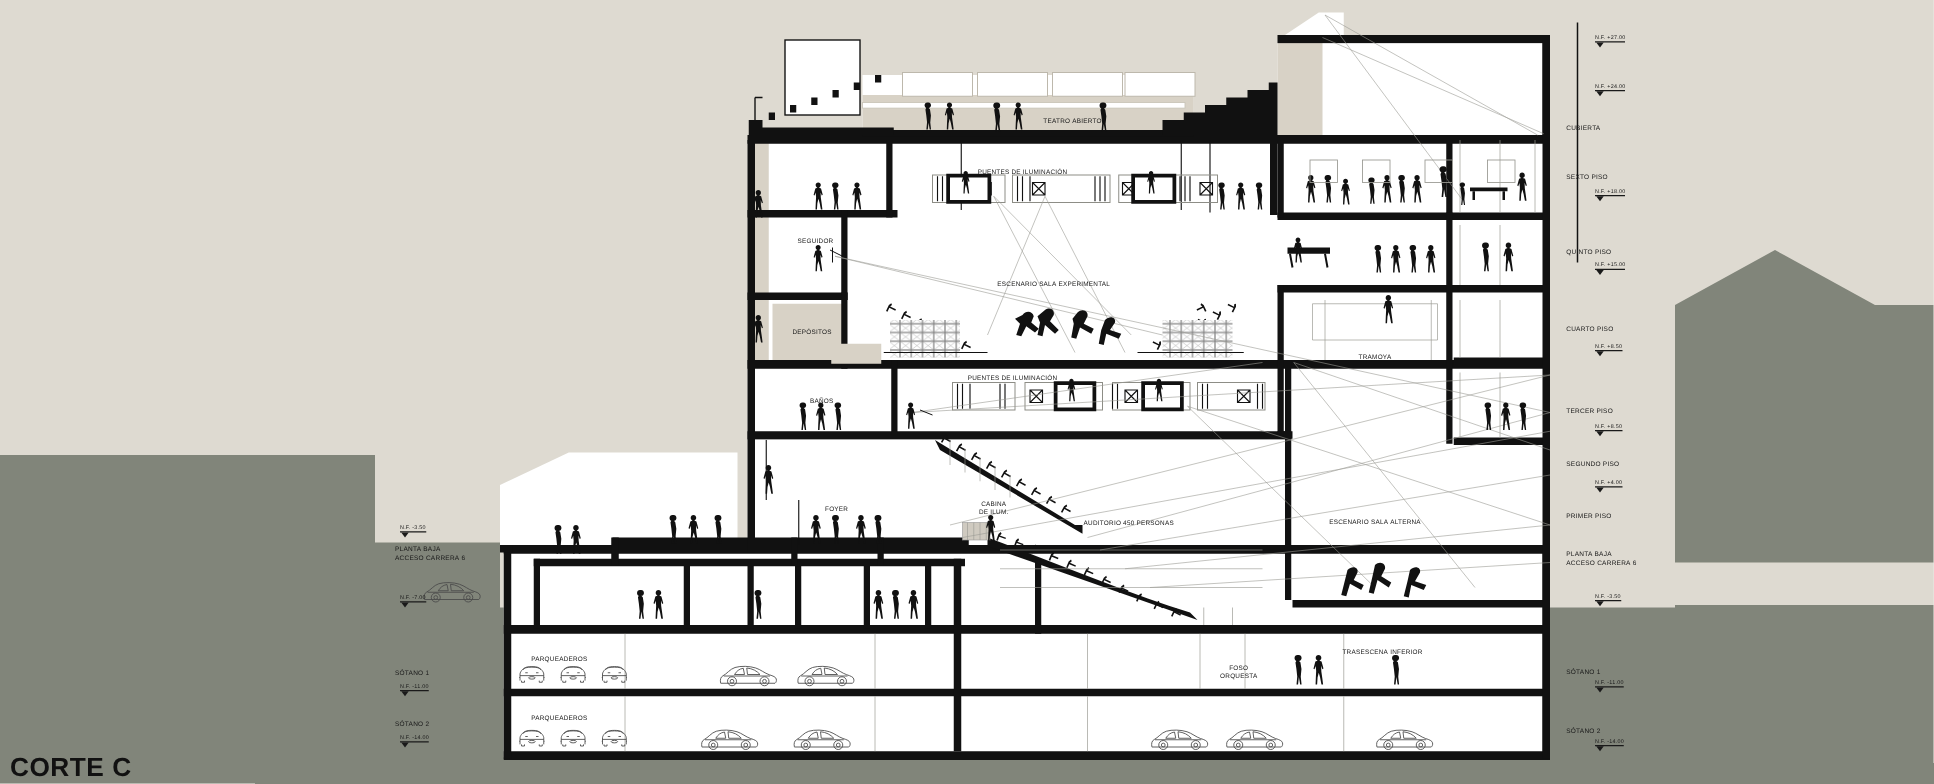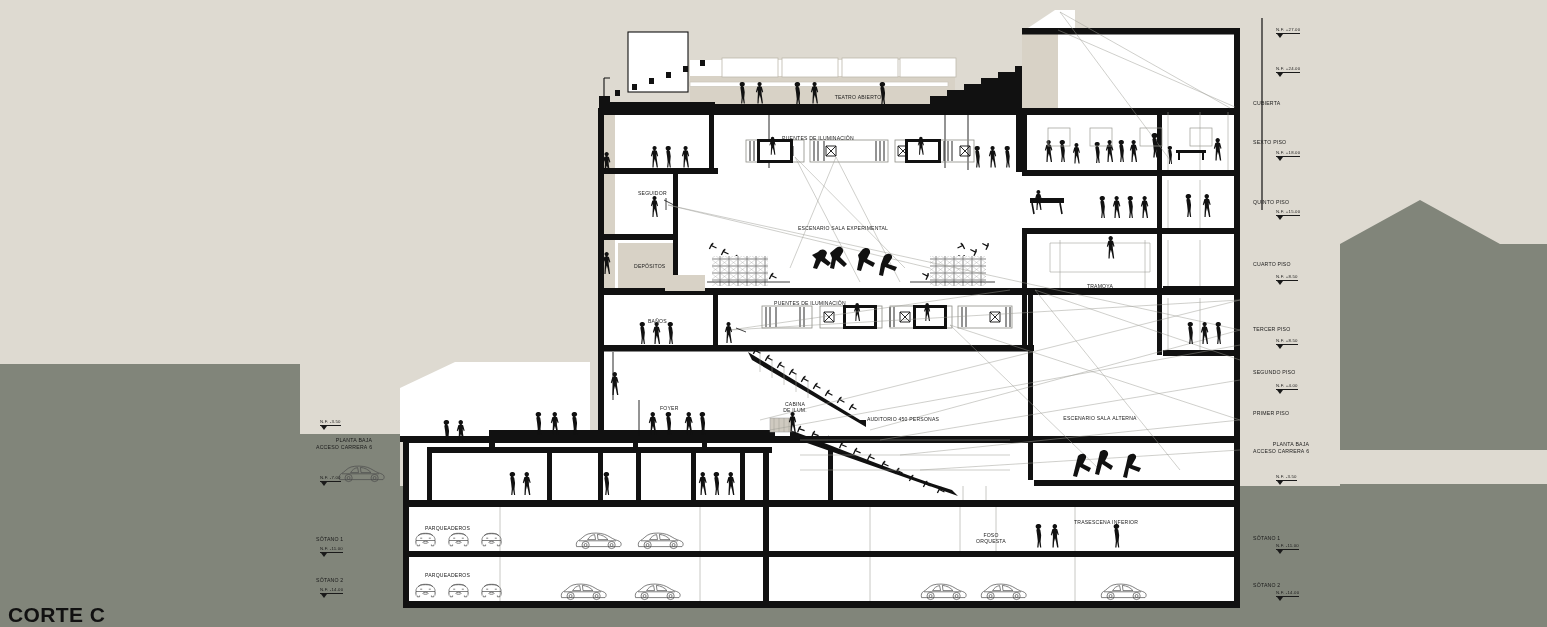--- a/index.html
+++ b/index.html
@@ -1,20 +1,20 @@
 <!DOCTYPE html>
 <html><head>
 <meta charset="utf-8">
 <style>
   html,body{margin:0;padding:0;background:#fff;}
   body{font-family:"Liberation Sans",sans-serif;}
   #stage{position:relative;width:1547px;height:627px;overflow:hidden;background:#dedad1;}
   #stage svg{position:absolute;left:0;top:0;}
   .lbl{position:absolute;font-family:"Liberation Sans",sans-serif;color:#1a1a1a;white-space:nowrap;
-       letter-spacing:.2px;line-height:1.25;text-align:right;}
+       letter-spacing:.2px;line-height:1.25;}
   .room-lbl{font-size:5.1px;}
   .lvl-name{font-size:5.2px;}
   .lvl-el{font-size:4.3px;}
   .lvl-el u{text-decoration:none;border-bottom:.6px solid #1a1a1a;padding-bottom:.5px;}
   .title{font-size:21px;font-weight:bold;color:#111;letter-spacing:.4px;}
   .ctr{transform:translateX(-50%);text-align:center;}
   .tri{position:absolute;width:0;height:0;border-left:3.2px solid transparent;
        border-right:3.2px solid transparent;border-top:4.6px solid #1a1a1a;}
 </style>
 </head>

